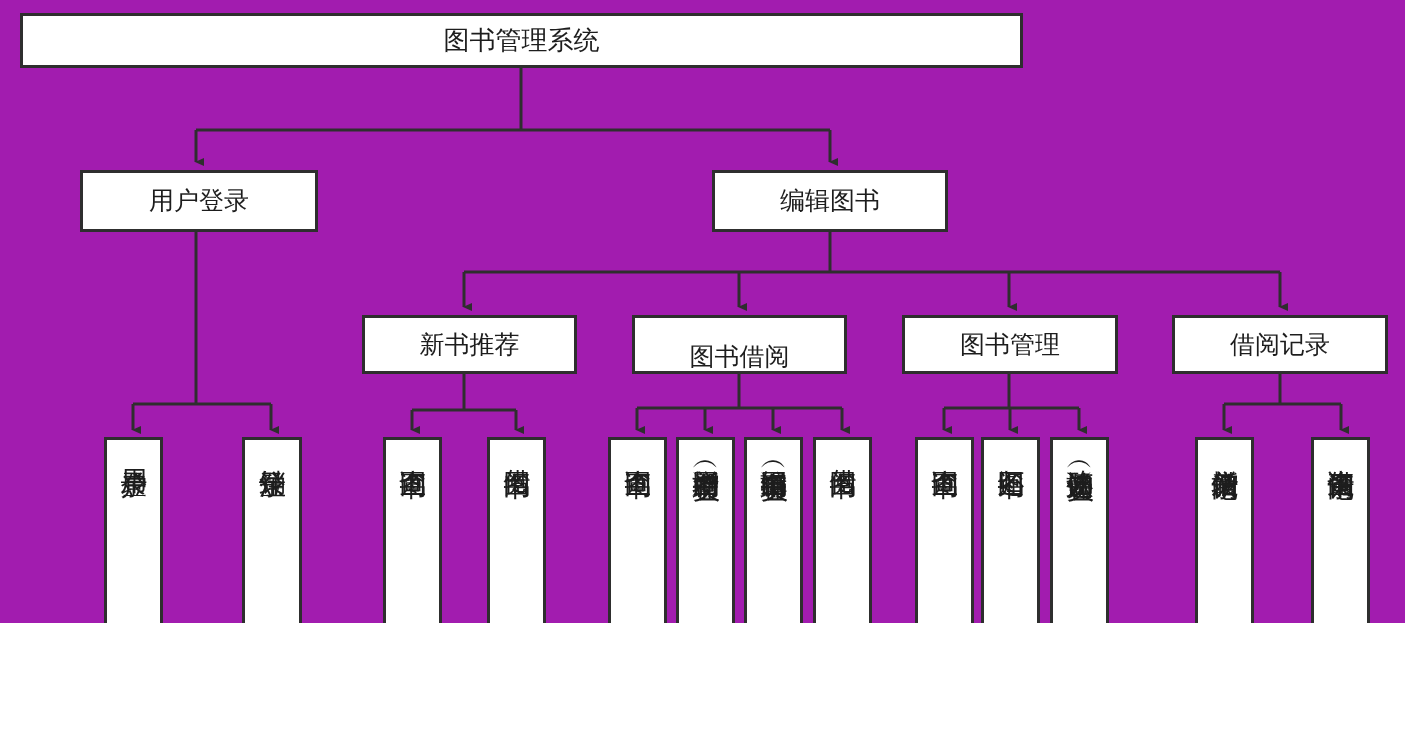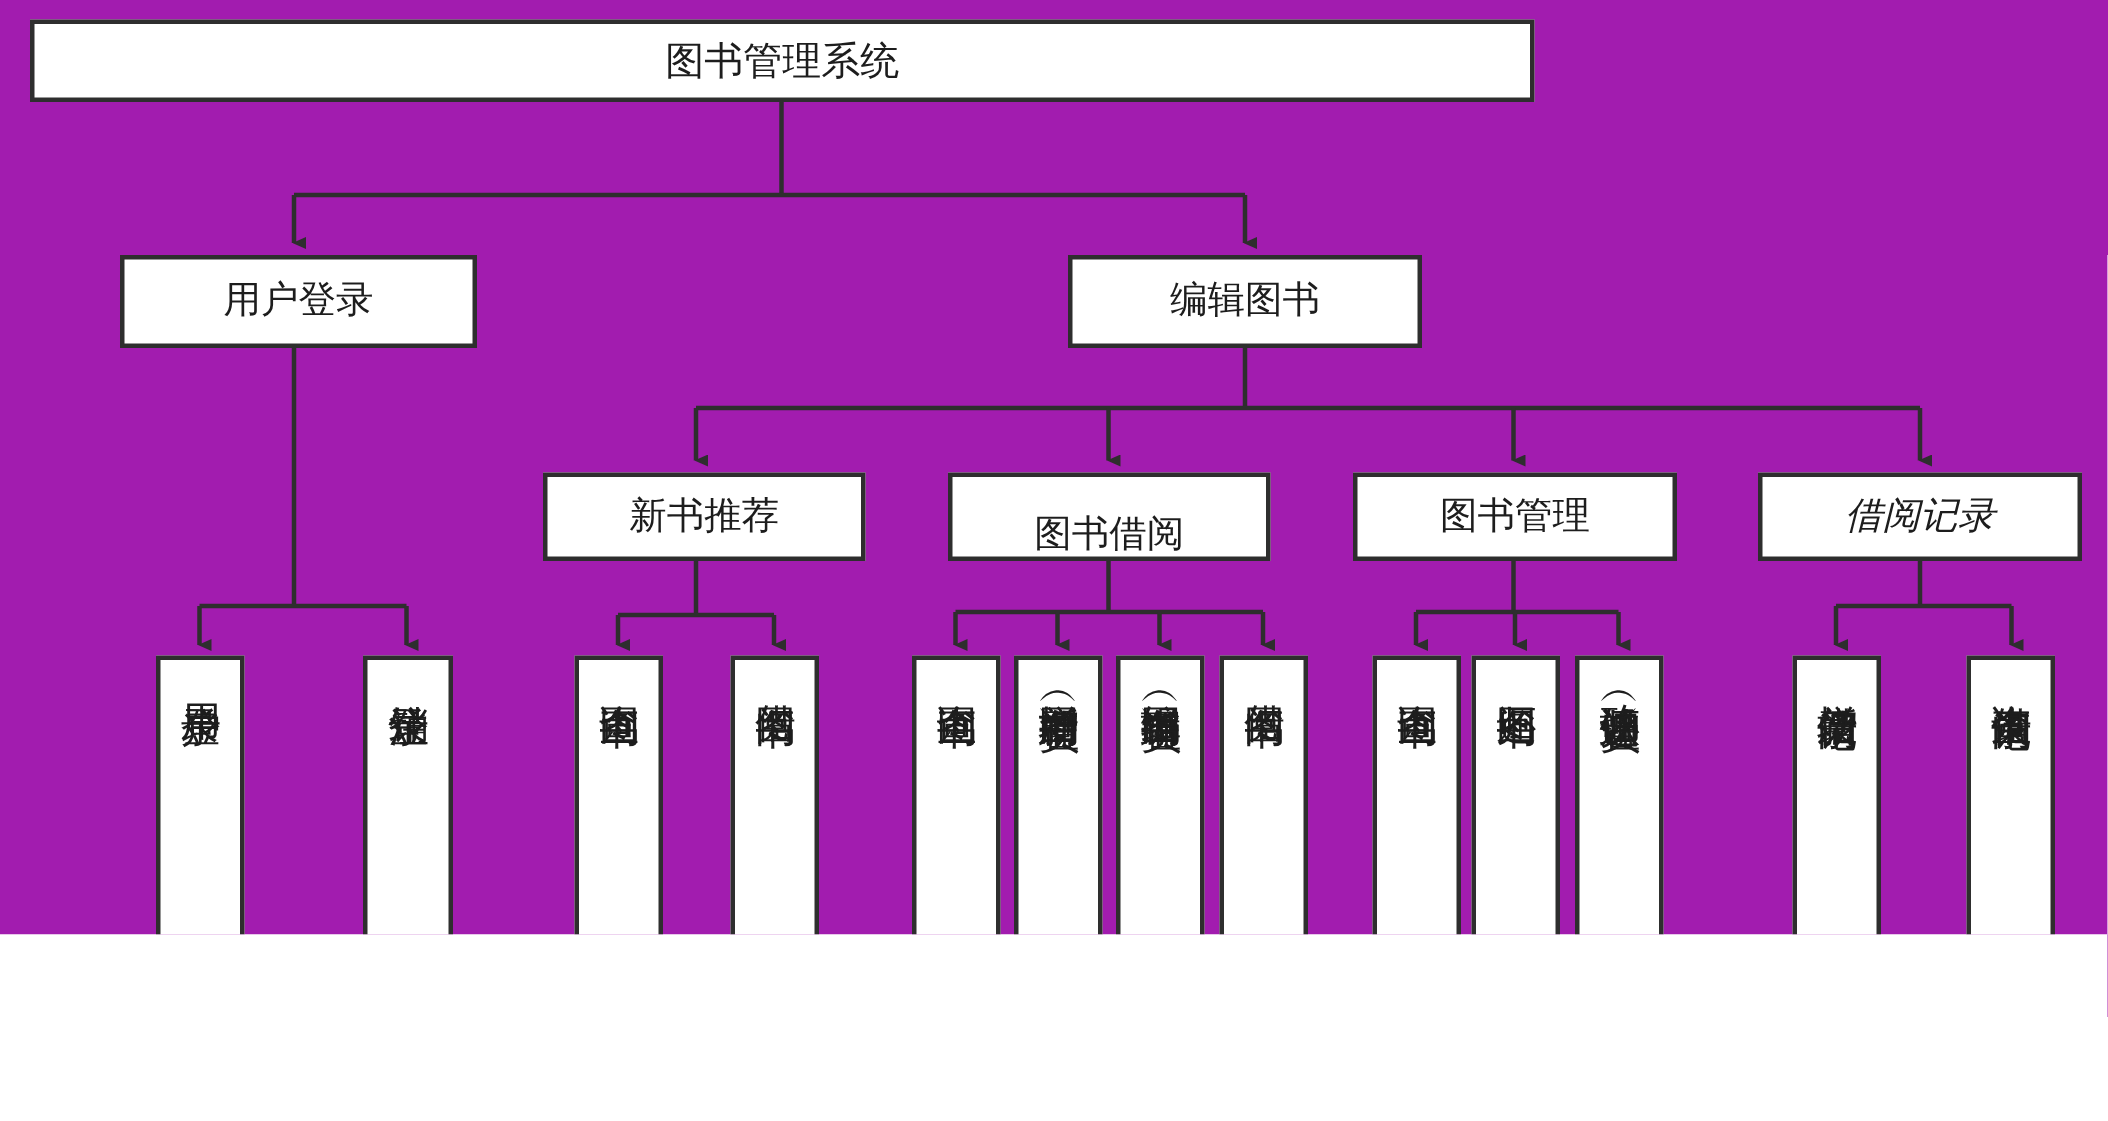--- a/index.html
+++ b/index.html
@@ -135,21 +135,21 @@
 
   <div class="node horiz" style="left:362px; top:315px; width:215px; height:59px;align-items:center;">
     <span class="lbl">新书推荐</span>
   </div>
   <div class="node horiz" style="left:632px; top:315px; width:215px; height:59px;align-items:flex-end;">
     <span class="lbl">图书借阅</span>
   </div>
   <div class="node horiz" style="left:902px; top:315px; width:216px; height:59px;">
     <span class="lbl">图书管理</span>
   </div>
-  <div class="node horiz" style="left:1172px; top:315px; width:216px; height:59px;font-style:italic;">
+  <div class="node horiz" style="left:1172px; top:315px; width:216px; height:59px;">
     <span class="lbl">借阅记录</span>
   </div>
 
   <div class="node leaf" style="left:104px; top:437px; width:59px; height:298px;">
     <span class="lbl">用户登录</span>
   </div>
   <div class="node leaf" style="left:242px; top:437px; width:60px; height:298px;">
     <span class="lbl">注销登录</span>
   </div>
 

